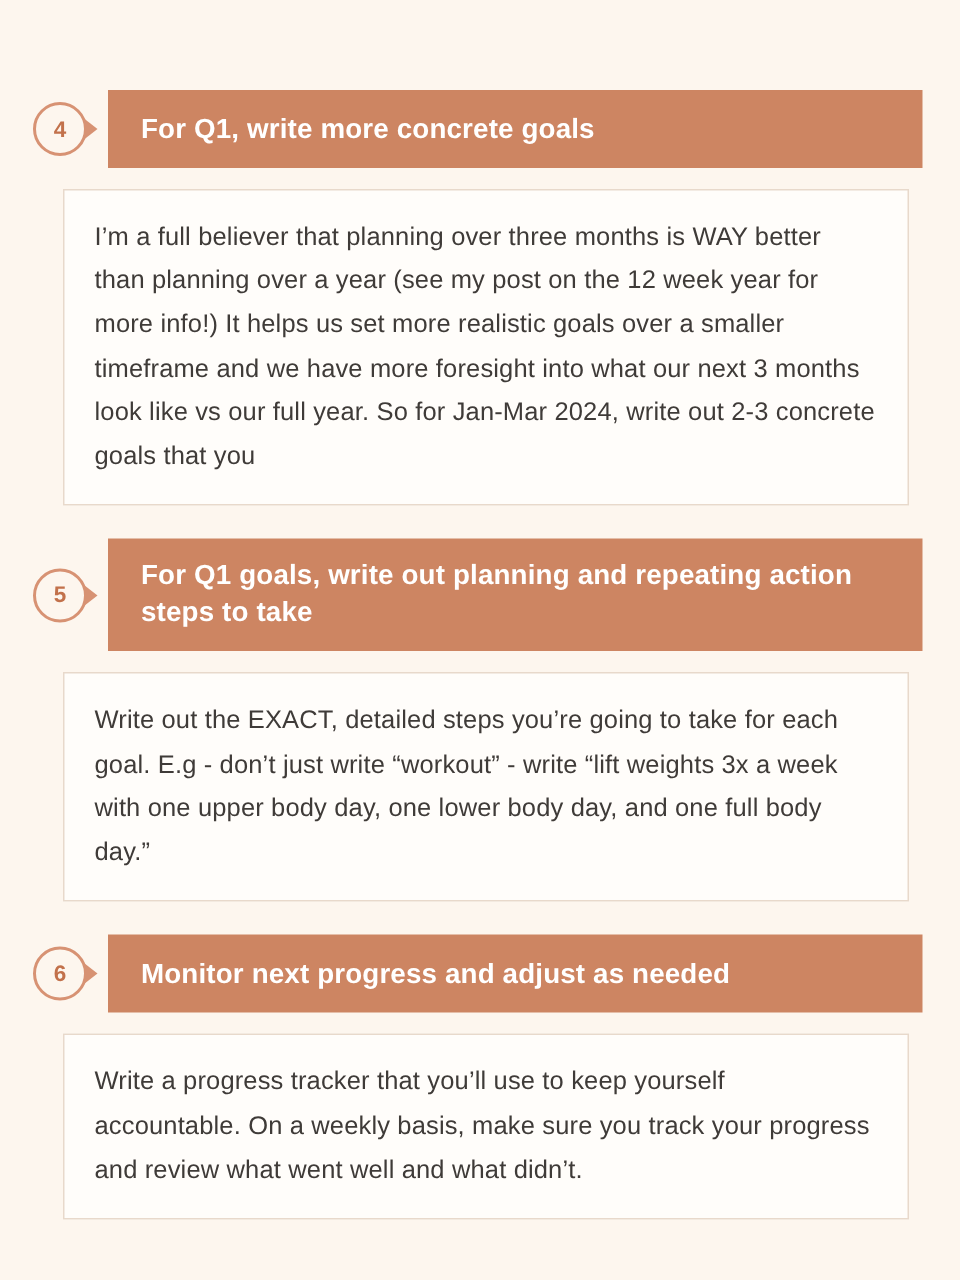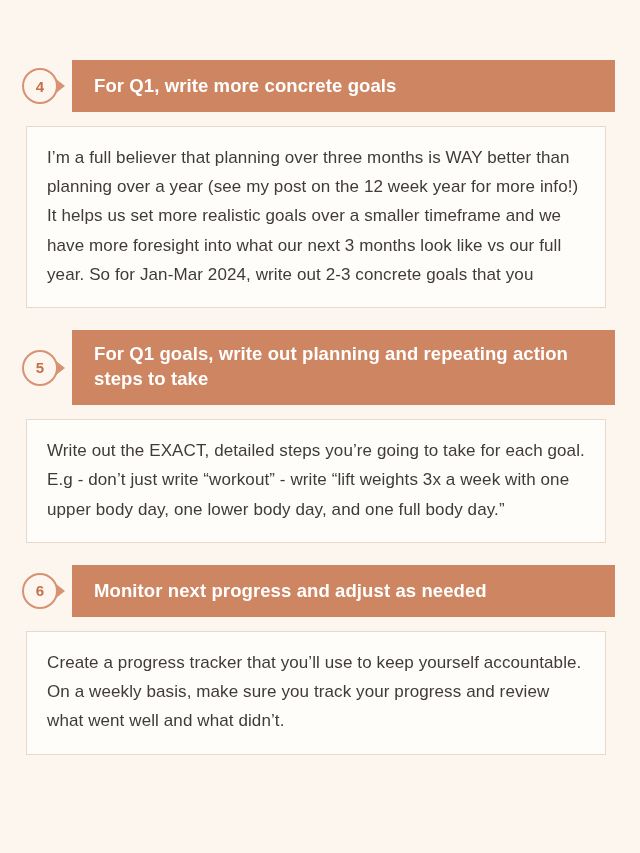--- a/index.html
+++ b/index.html
@@ -80,21 +80,21 @@
   .head-title {
     font-size: 18.5px;
     font-weight: 700;
     line-height: 1.35;
     letter-spacing: 0.1px;
   }
 
   
   .body-card {
     margin-top: 14px;
-    margin-left: 4px;
+    margin-left: 20px;
     margin-right: 9px;
     background: #fffdfa;
     border: 1px solid #e8d9cb;
     padding: 16px 20px 18px 20px;
     box-sizing: border-box;
   }
   .body-text {
     color: #3f3b38;
     font-size: 17px;
     line-height: 1.72;
@@ -131,17 +131,17 @@
   </div>
 
   <div class="section">
     <div class="head-row">
       <div class="num-badge">6</div>
       <div class="head-bar">
         <div class="head-title">Monitor next progress and adjust as needed</div>
       </div>
     </div>
     <div class="body-card">
-      <div class="body-text">Create a progress tracker that you’ll use to keep yourself accountable. On a weekly basis, make sure you track your progress and review what went well and what didn’t.</div>
+      <div class="body-text">Write a progress tracker that you’ll use to keep yourself accountable. On a weekly basis, make sure you track your progress and review what went well and what didn’t.</div>
     </div>
   </div>
 
 </div>
 
 </body></html>

